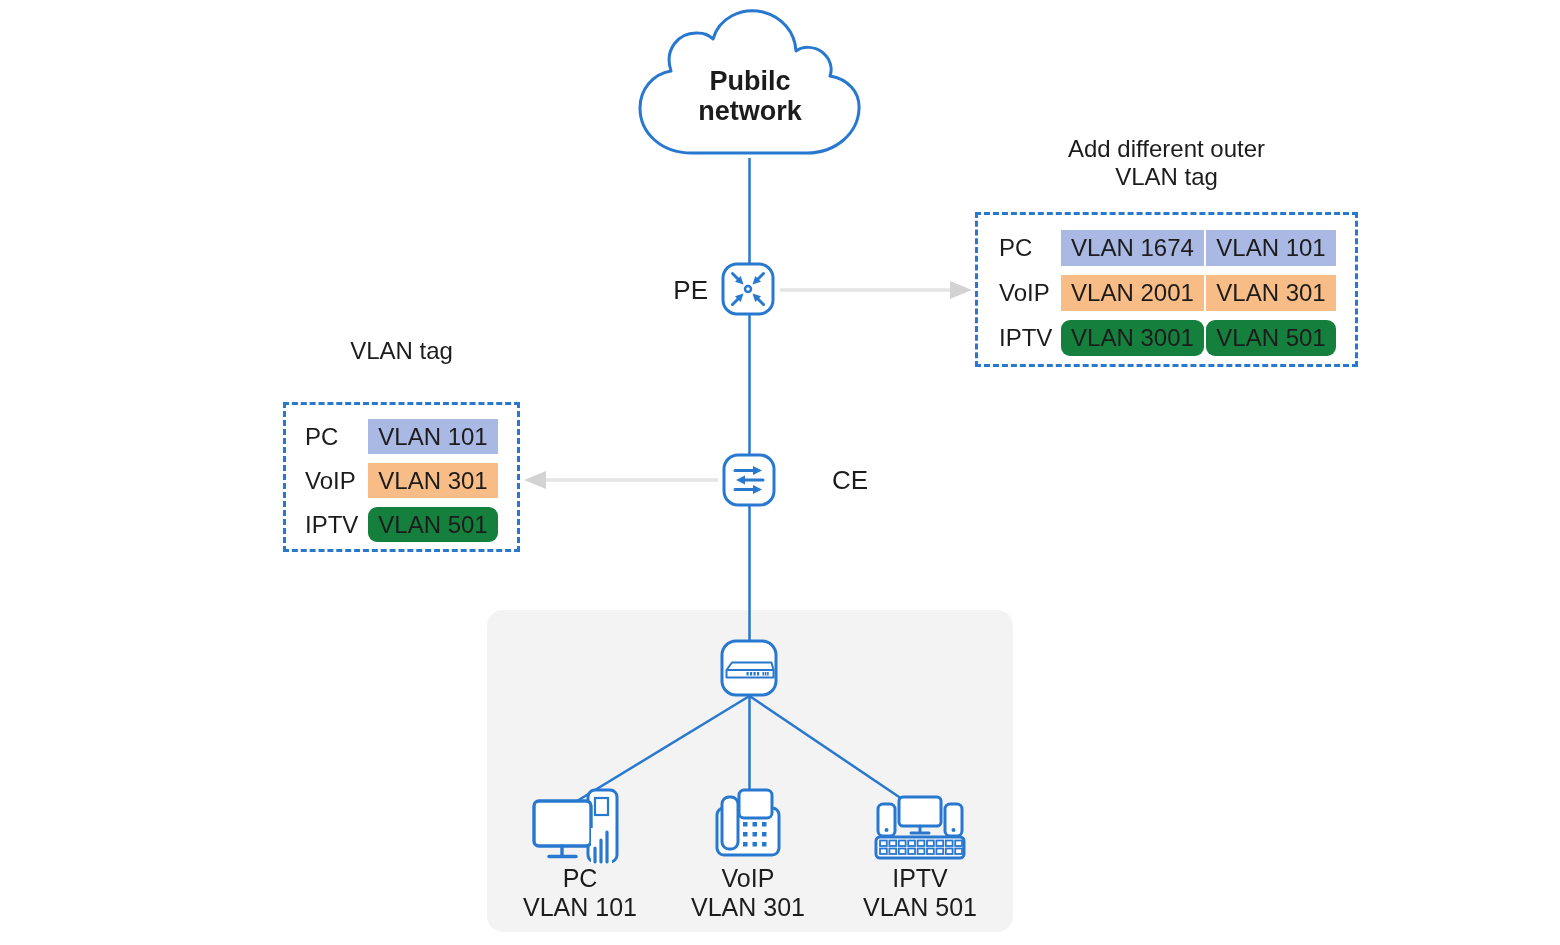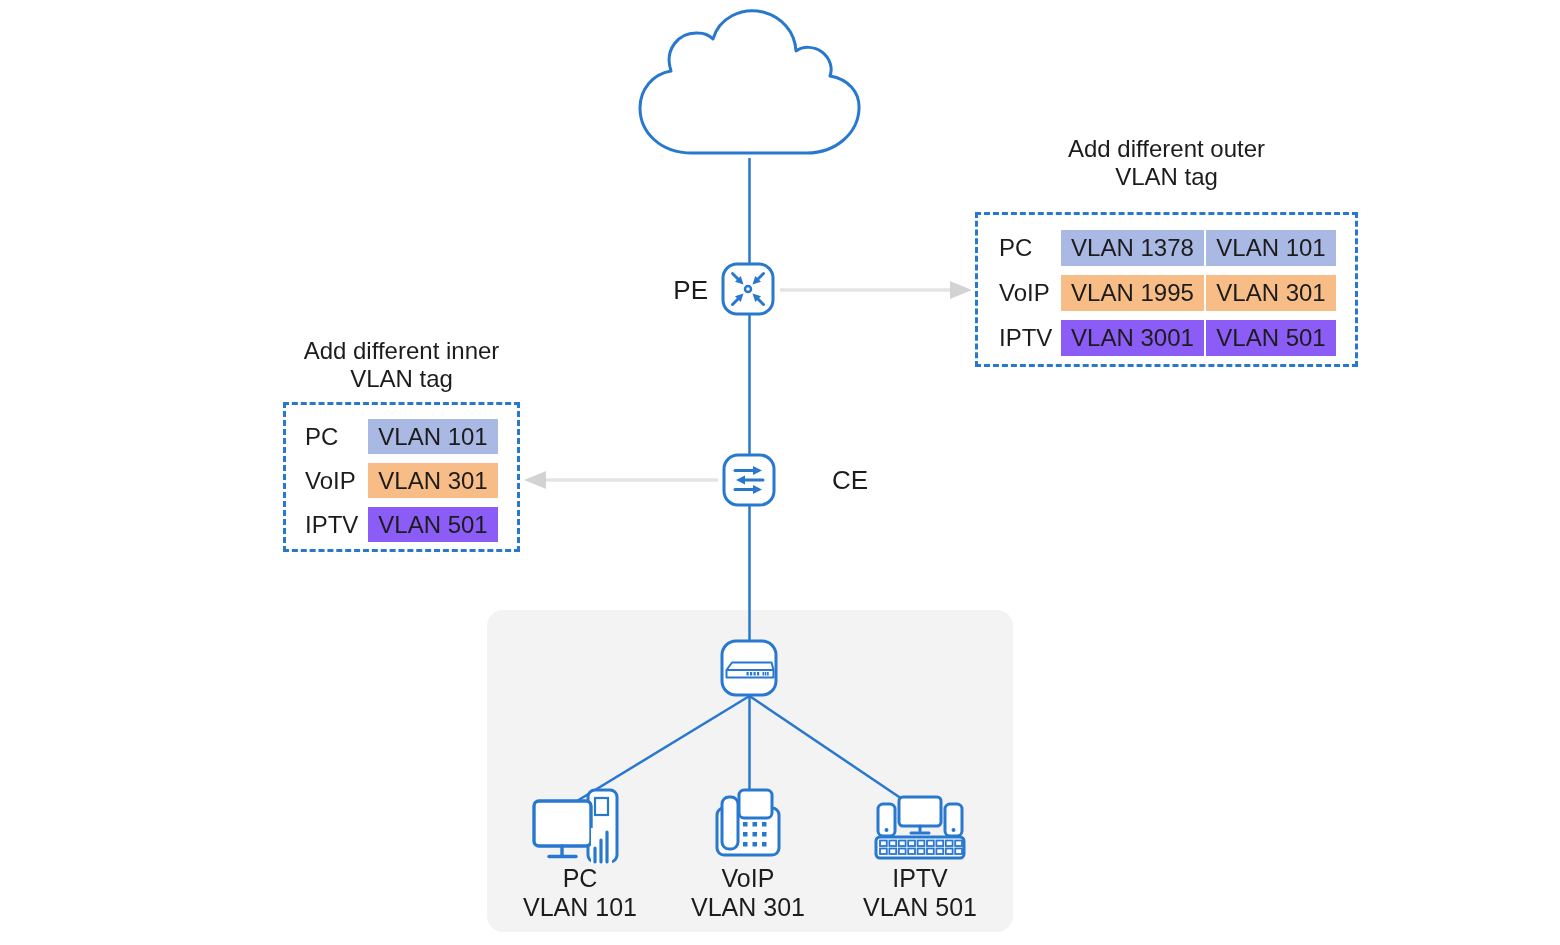--- a/index.html
+++ b/index.html
@@ -22,21 +22,21 @@
   .vlan-row{display:flex;align-items:center;margin-bottom:9px;}
   .vlan-row .lbl{font-size:24px;}
   .inner-box .lbl{width:63px;}
   .outer-box .lbl{width:62px;}
   .vlan-cell{height:35px;line-height:35px;text-align:center;font-size:24px;}
   .inner-box .vlan-cell{width:130px;}
   .outer-box .cell-outer{width:143px;height:36px;line-height:36px;margin-right:2px;}
   .outer-box .cell-inner{width:130px;height:36px;line-height:36px;}
   .bg-pc{background:#aab8e4;}
   .bg-voip{background:#f8bd86;}
-  .bg-iptv{background:#8b5cf6;}
+  .bg-iptv{background:#15803d;border-radius:9px;}
   .dev-label{top:864px;width:200px;text-align:center;font-size:25px;line-height:29px;}
   .dev-pc{left:480px;} .dev-voip{left:648px;} .dev-iptv{left:820px;}
 </style>
 </head>
 <body>
 
 <div class="canvas">
 
   <div class="abs panel"></div>
 
@@ -62,20 +62,24 @@
              C 12,83 25,68 43,65
              C 36,44 50,26 70,27
              C 76,27 81,29 85,33
              C 91,12 113,1 135,6
              C 154,11 167,26 168,45
              C 175,40 186,40 194,46
              C 202,52 205,62 202,70
              C 220,73 232,86 231,103
              C 230,127 208,147 179,147 Z" fill="#fff" stroke="#2878cf" stroke-width="3" stroke-linejoin="round"></path>
   </svg>
+  <div class="abs cloud-text">
+    <div>Pubilc</div>
+    <div>network</div>
+  </div>
 
   <div class="abs node-label pe-label">PE</div>
   <svg class="abs" style="left:721px;top:262px;" width="54" height="54" viewBox="0 0 54 54">
     <rect x="2" y="2" width="50" height="50" rx="14" fill="#fff" stroke="#2878cf" stroke-width="3"></rect>
     <g stroke="#2878cf" stroke-width="3" stroke-linecap="round">
       <path d="M11.5,11.5 L17,17"></path>
         <path d="M42.5,11.5 L37,17"></path>
       <path d="M11.5,42.5 L17,37"></path>
         <path d="M42.5,42.5 L37,37"></path>
     </g>
@@ -114,21 +118,20 @@
         <rect x="30" y="33" width="2.2" height="3.5"></rect>
       <rect x="33.5" y="33" width="2.2" height="3.5"></rect>
         <rect x="37" y="33" width="2.2" height="3.5"></rect>
       <rect x="42.5" y="33" width="1.6" height="3.5"></rect>
         <rect x="44.8" y="33" width="1.6" height="3.5"></rect>
       <rect x="47.1" y="33" width="1.6" height="3.5"></rect>
     </g>
   </svg>
 
   <div class="abs tag-title inner-title">
-    <div>Add different inner</div>
     <div>VLAN tag</div>
   </div>
   <div class="abs tag-box inner-box">
     <div class="vlan-row">
       <span class="lbl">PC</span>
       <span class="vlan-cell bg-pc">VLAN 101</span>
     </div>
     <div class="vlan-row">
       <span class="lbl">VoIP</span>
       <span class="vlan-cell bg-voip">VLAN 301</span>
@@ -139,26 +142,26 @@
     </div>
   </div>
 
   <div class="abs tag-title outer-title">
     <div>Add different outer</div>
     <div>VLAN tag</div>
   </div>
   <div class="abs tag-box outer-box">
     <div class="vlan-row">
       <span class="lbl">PC</span>
-      <span class="vlan-cell cell-outer bg-pc">VLAN 1378</span>
+      <span class="vlan-cell cell-outer bg-pc">VLAN 1674</span>
       <span class="vlan-cell cell-inner bg-pc">VLAN 101</span>
     </div>
     <div class="vlan-row">
       <span class="lbl">VoIP</span>
-      <span class="vlan-cell cell-outer bg-voip">VLAN 1995</span>
+      <span class="vlan-cell cell-outer bg-voip">VLAN 2001</span>
       <span class="vlan-cell cell-inner bg-voip">VLAN 301</span>
     </div>
     <div class="vlan-row">
       <span class="lbl">IPTV</span>
       <span class="vlan-cell cell-outer bg-iptv">VLAN 3001</span>
       <span class="vlan-cell cell-inner bg-iptv">VLAN 501</span>
     </div>
   </div>
 
   <svg class="abs" style="left:532px;top:786px;" width="92" height="82" viewBox="0 0 92 82">

